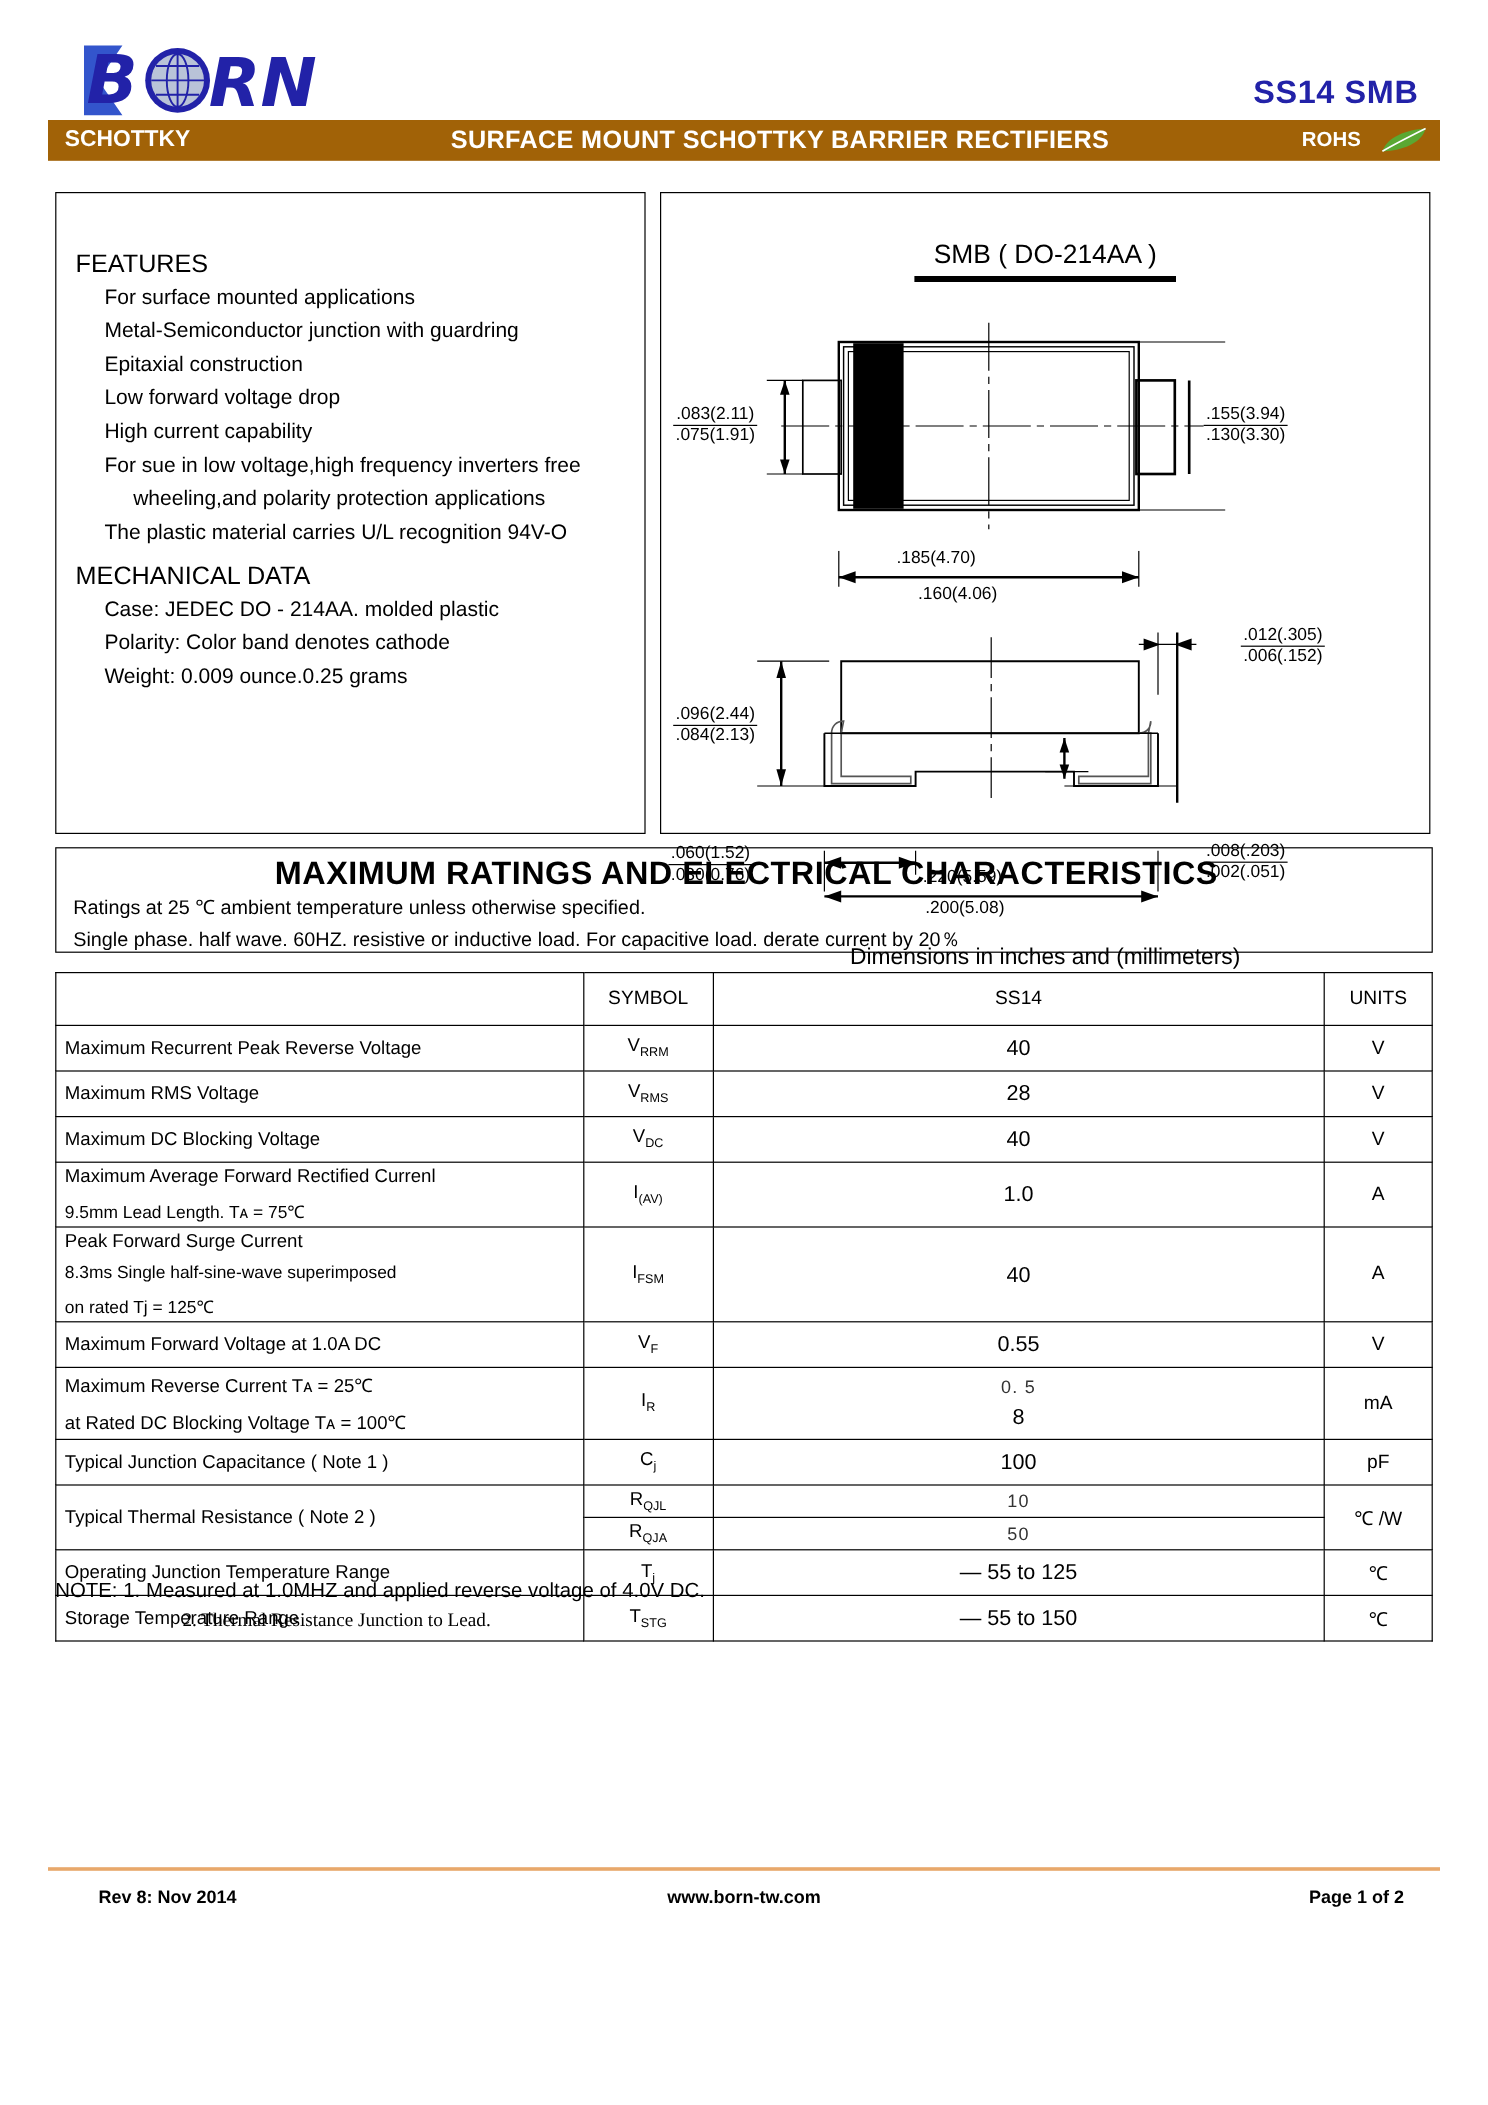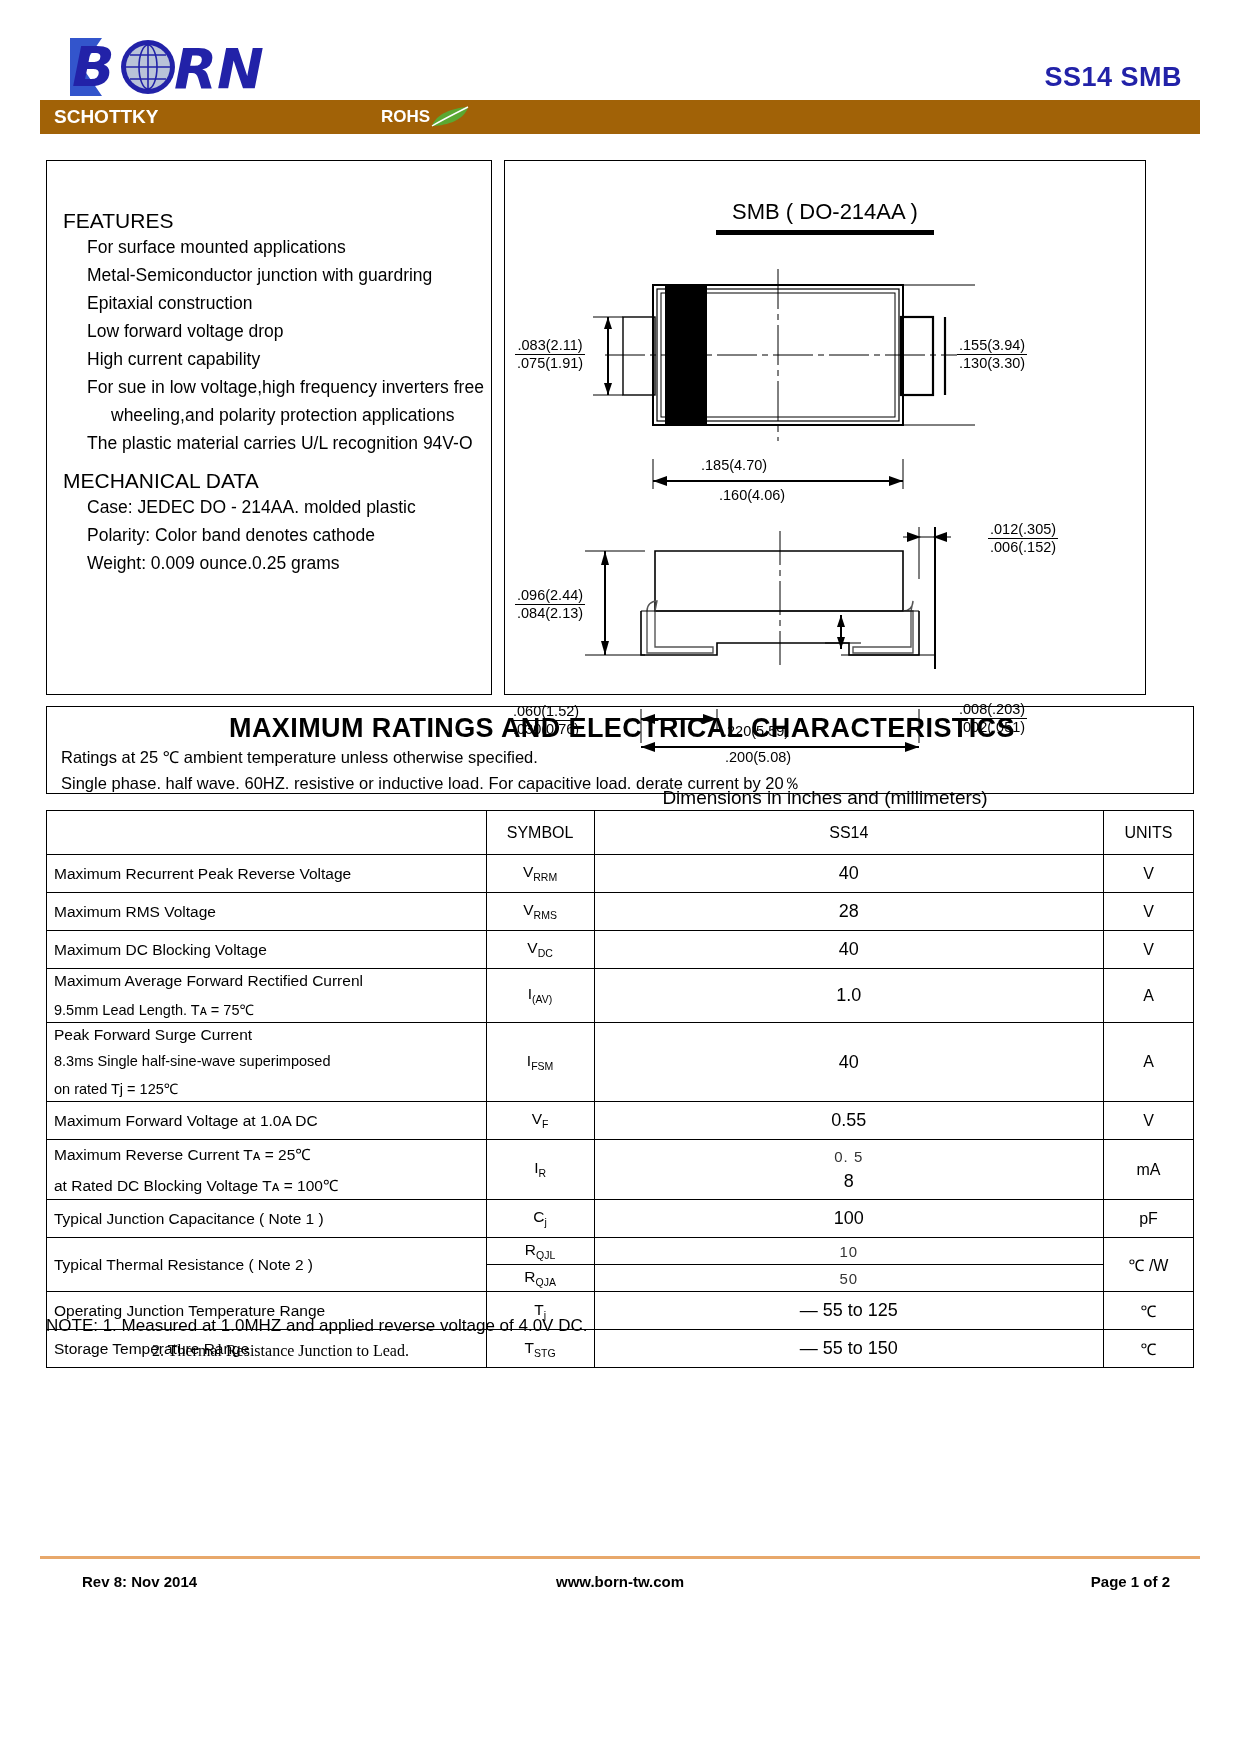--- a/index.html
+++ b/index.html
@@ -30,28 +30,28 @@
     color:#fff; font-weight:bold; font-size:19px;
     padding-left:14px; width:250px; flex:none;
   }
   .banner-mid {
     color:#fff; font-weight:bold; font-size:21px;
     flex:1; text-align:center; letter-spacing:0.3px;
   }
   .banner-right {
     color:#fff; font-weight:bold; font-size:17px;
     width:190px; flex:none; text-align:right; padding-right:10px;
-    display:flex; align-items:center; justify-content:flex-end; gap:0;
+    display:flex; align-items:center; justify-content:flex-end; gap:16px;
   }
   .leaf { width:40px; height:22px; position:relative; }
 
   
   .panels { position:absolute; left:46px; top:160px; width:1148px; height:535px; display:flex; gap:12px; }
   .panel { border:1.5px solid #000; background:#fff; position:relative; }
-  .panel-left { width:446px; }
+  .panel-left { width:492px; }
   .panel-right { width:642px; }
 
   .sec-title { font-size:21px; margin:0; }
   .feat-list { margin:0; padding:0; list-style:none; }
   .feat-list li { font-size:17.5px; line-height:28px; white-space:nowrap; }
   .indent { padding-left:24px; }
   .indent2 { padding-left:48px; }
 
   
   .pkg-title { text-align:center; font-size:22px; color:#000; margin-top:38px; }
@@ -123,20 +123,21 @@
         <line x1="68" y1="21" x2="104" y2="21"></line>
         <line x1="68" y1="45" x2="104" y2="45"></line>
       </g>
       <text x="112" y="54" font-family="DejaVu Sans, sans-serif" font-size="56" font-weight="bold" font-style="italic" fill="#2222a8">RN</text>
     </svg>
   </div>
   <div class="part-no">SS14  SMB</div>
 
   <div class="banner">
     <div class="banner-left">SCHOTTKY</div>
+    <div class="banner-mid">SURFACE MOUNT SCHOTTKY BARRIER RECTIFIERS</div>
     <div class="banner-right">
       <span>ROHS</span>
       <span class="leaf">
         <svg width="40" height="22" viewBox="0 0 40 22">
           <path d="M2,20 C12,20 34,16 38,1 C22,2 6,8 2,20 Z" fill="#5aa832"></path>
           <path d="M2,20 C12,14 26,7 38,1" stroke="#ffffff" stroke-width="1.4" fill="none"></path>
         </svg>
       </span>
     </div>
   </div>

